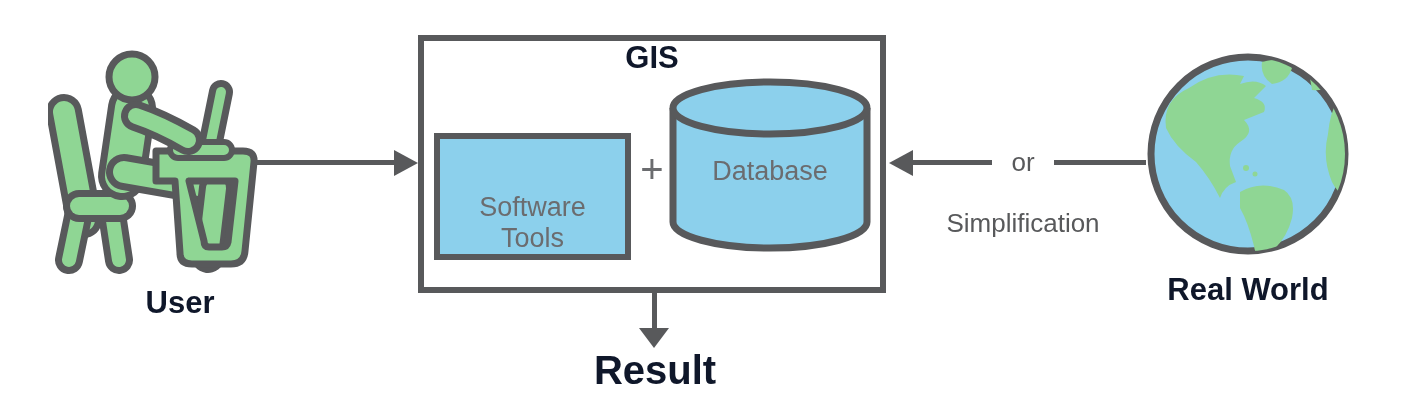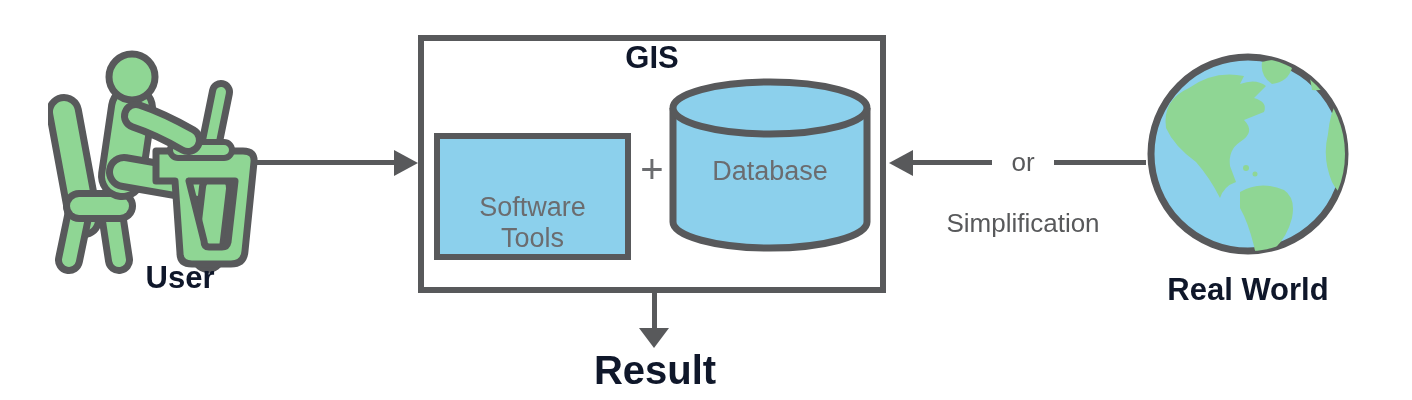--- a/index.html
+++ b/index.html
@@ -67,21 +67,21 @@
 
       <path d="M173 42 L162 96" stroke-width="24"></path>
       <path d="M173 42 L162 96" stroke="#8FD694" stroke-width="10"></path>
 
       <rect x="122" y="92" width="62" height="16" rx="8" fill="#8FD694" stroke-width="6"></rect>
 
       <path d="M88 66 Q112 74 140 90" stroke-width="30"></path>
       <path d="M88 66 Q112 74 140 90" stroke="#8FD694" stroke-width="16"></path>
     </g>
   </svg>
-  <div class="abs label-bold" style="left:80px; top:260px; width:200px; font-size:31px;">User</div>
+  <div class="abs label-bold" style="left:80px; top:285px; width:200px; font-size:31px;">User</div>
 
   <div class="abs hline" style="left:254px; top:160px; width:146px;"></div>
   <div class="abs tri tri-right" style="left:394px; top:150px;"></div>
 
   <div class="abs gis-box"></div>
   <div class="abs label-bold" style="left:418px; top:40px; width:468px; font-size:31px;">GIS</div>
 
   <div class="abs st-box">
     <div>Software</div>
     <div>Tools</div>

